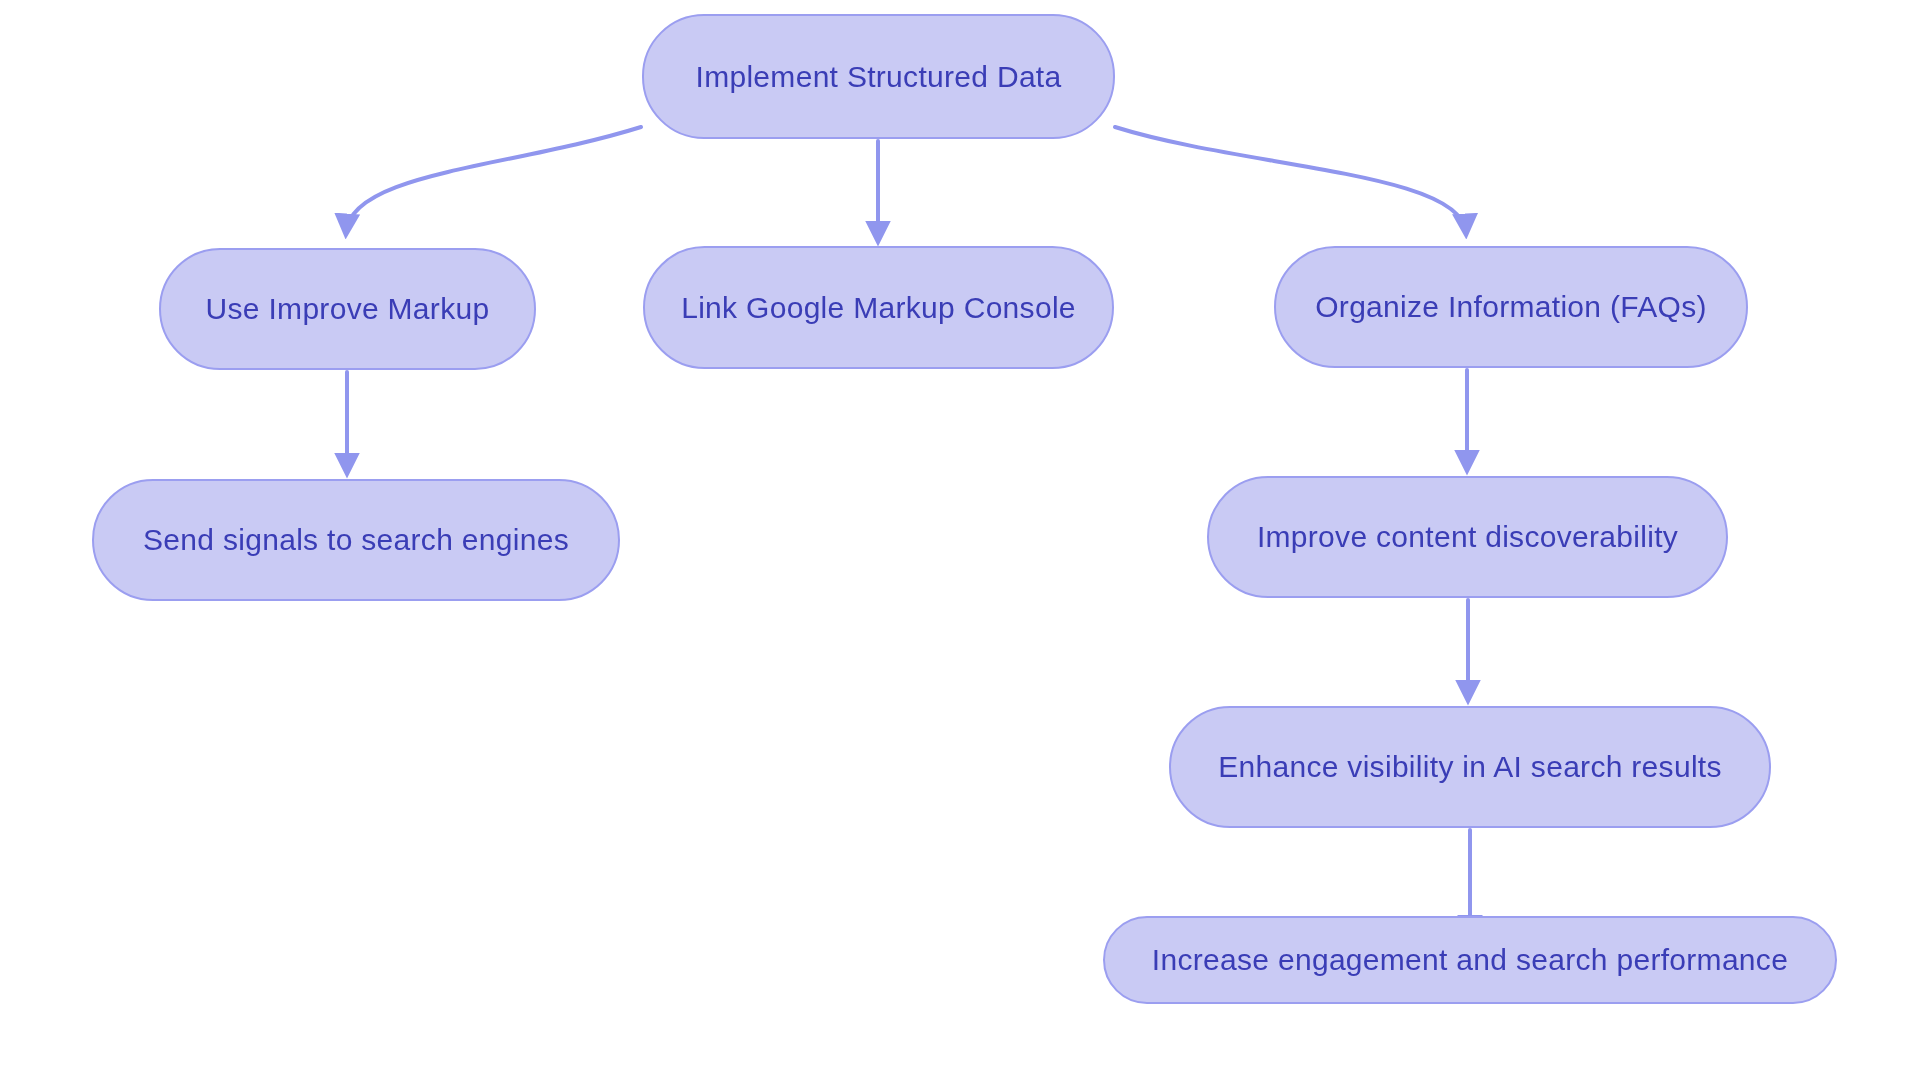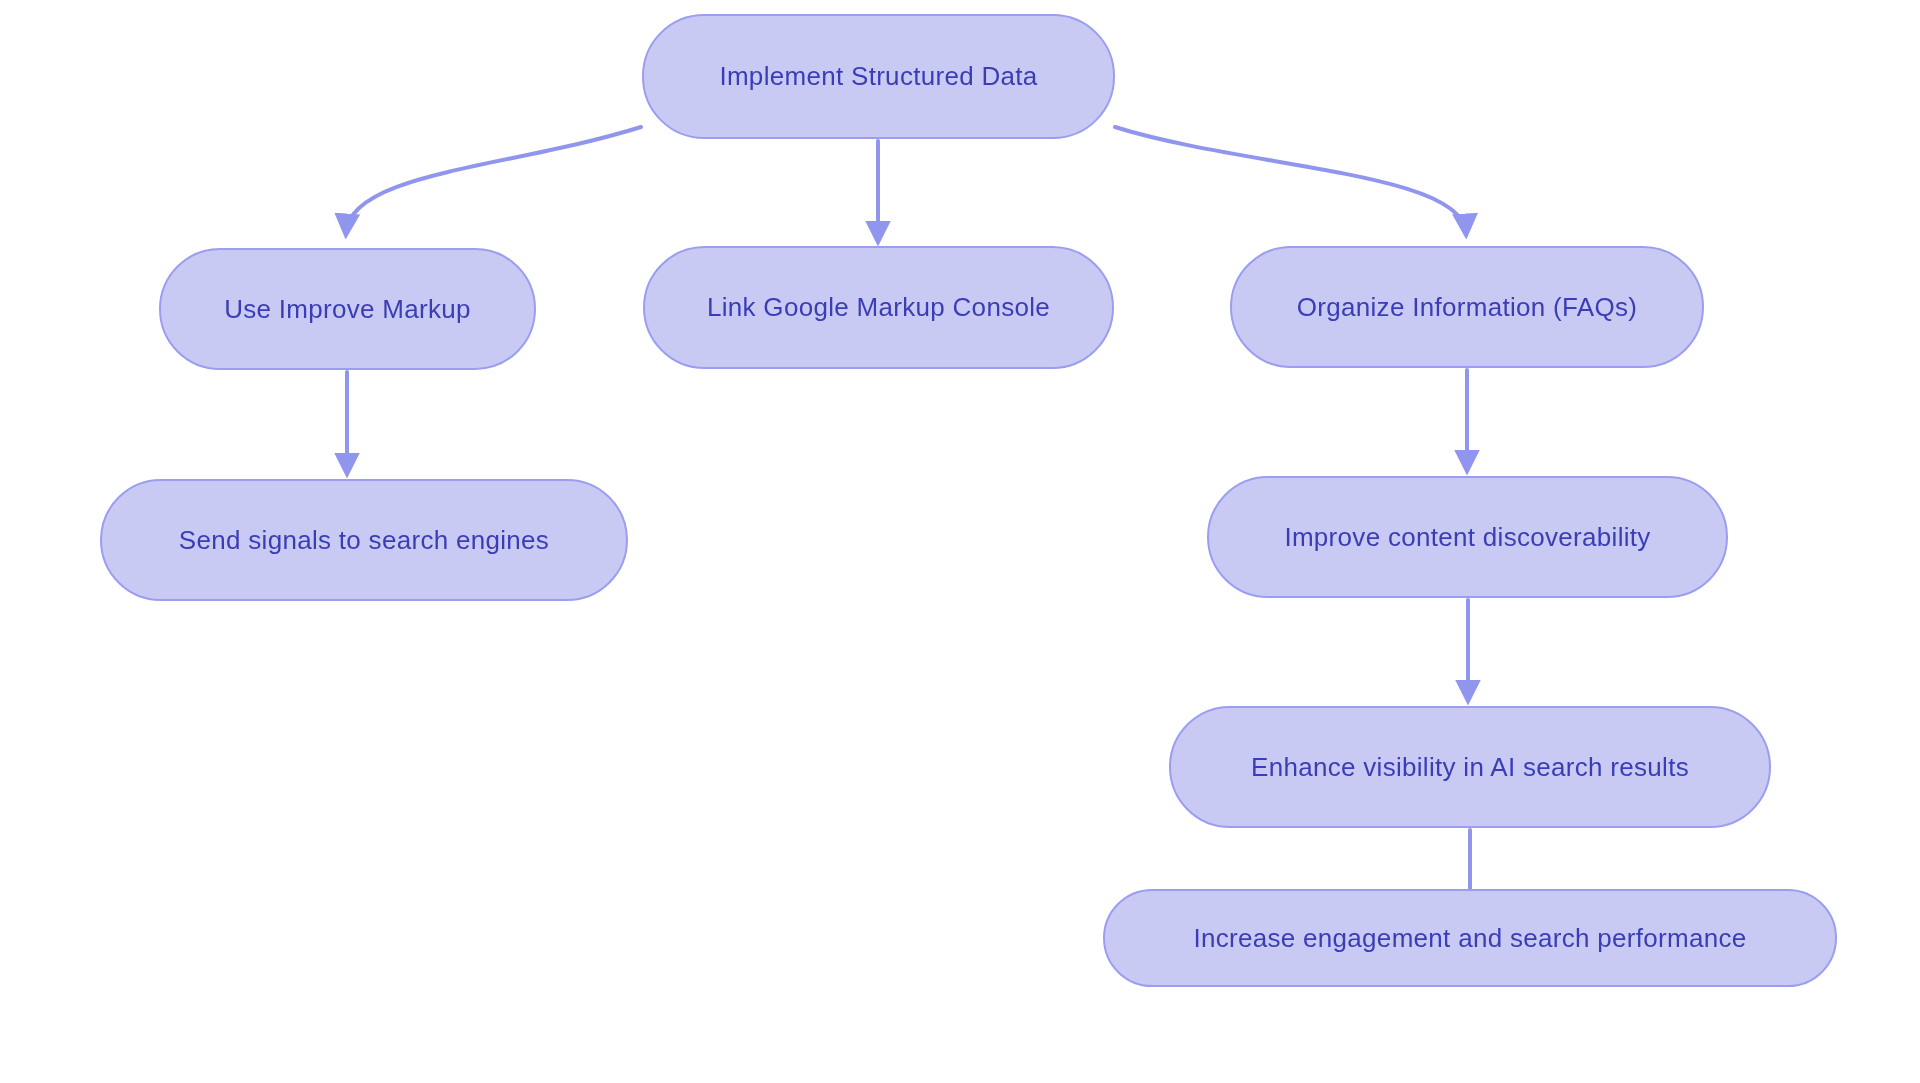--- a/index.html
+++ b/index.html
@@ -29,21 +29,21 @@
     stroke-width: 4;
     stroke-linecap: round;
   }
   .node {
     position: absolute;
     box-sizing: border-box;
     background: var(--node-fill, #c9caf4);
     border: 2px solid var(--node-border, #9b9ef0);
     border-radius: 62px;
     color: var(--node-text, #3a3db6);
-    font-size: 26px;
+    font-size: 30px;
     letter-spacing: 0.3px;
     display: flex;
     align-items: center;
     justify-content: center;
     text-align: center;
     white-space: nowrap;
   }
 </style>
 </head>
 <body>
@@ -71,23 +71,23 @@
 
     <path class="edge" d="M 1470 830 L 1470 934" marker-end="url(#arrowhead)" stroke="#9096ee"></path>
   </svg>
 
   <div class="node" style="left:642px; top:14px; width:473px; height:125px;">Implement Structured Data</div>
 
   <div class="node" style="left:159px; top:248px; width:377px; height:122px;">Use Improve Markup</div>
 
   <div class="node" style="left:643px; top:246px; width:471px; height:123px;">Link Google Markup Console</div>
 
-  <div class="node" style="left:1230px; top:246px; width:474px; height:122px;">Organize Information (FAQs)</div>
+  <div class="node" style="left:1274px; top:246px; width:474px; height:122px;">Organize Information (FAQs)</div>
 
-  <div class="node" style="left:100px; top:479px; width:528px; height:122px;">Send signals to search engines</div>
+  <div class="node" style="left:92px; top:479px; width:528px; height:122px;">Send signals to search engines</div>
 
   <div class="node" style="left:1207px; top:476px; width:521px; height:122px;">Improve content discoverability</div>
 
   <div class="node" style="left:1169px; top:706px; width:602px; height:122px;">Enhance visibility in AI search results</div>
 
-  <div class="node" style="left:1103px; top:889px; width:734px; height:98px;">Increase engagement and search performance</div>
+  <div class="node" style="left:1103px; top:916px; width:734px; height:88px;">Increase engagement and search performance</div>
 
 </div>
 
 </body></html>

